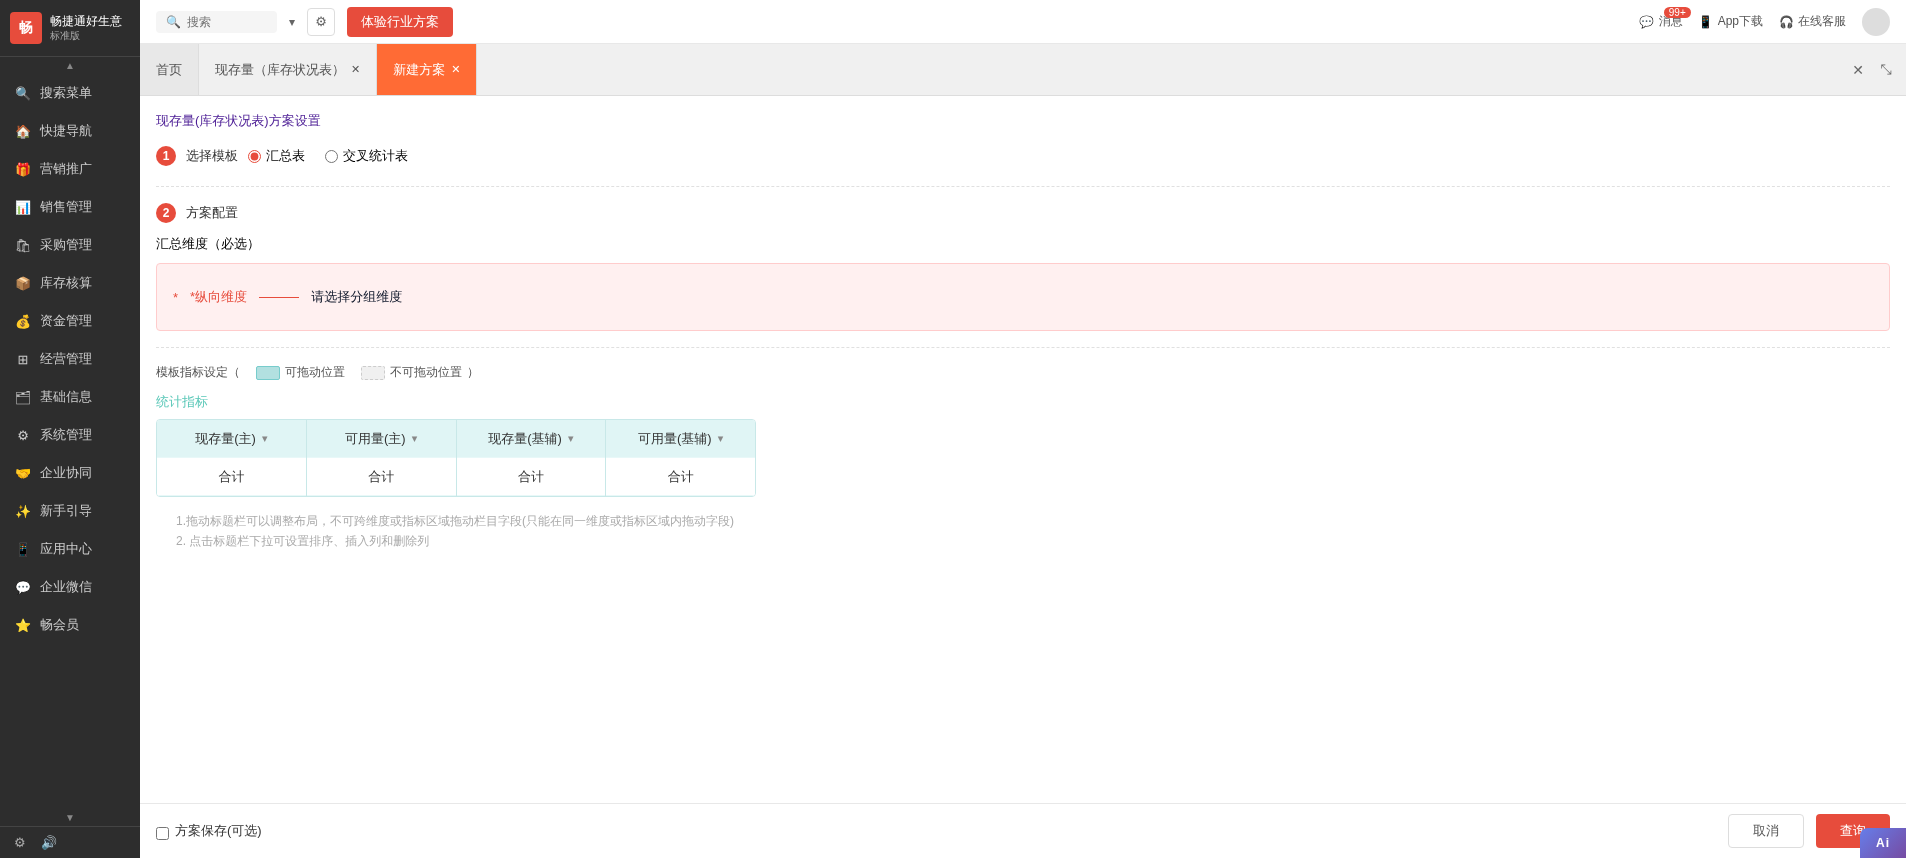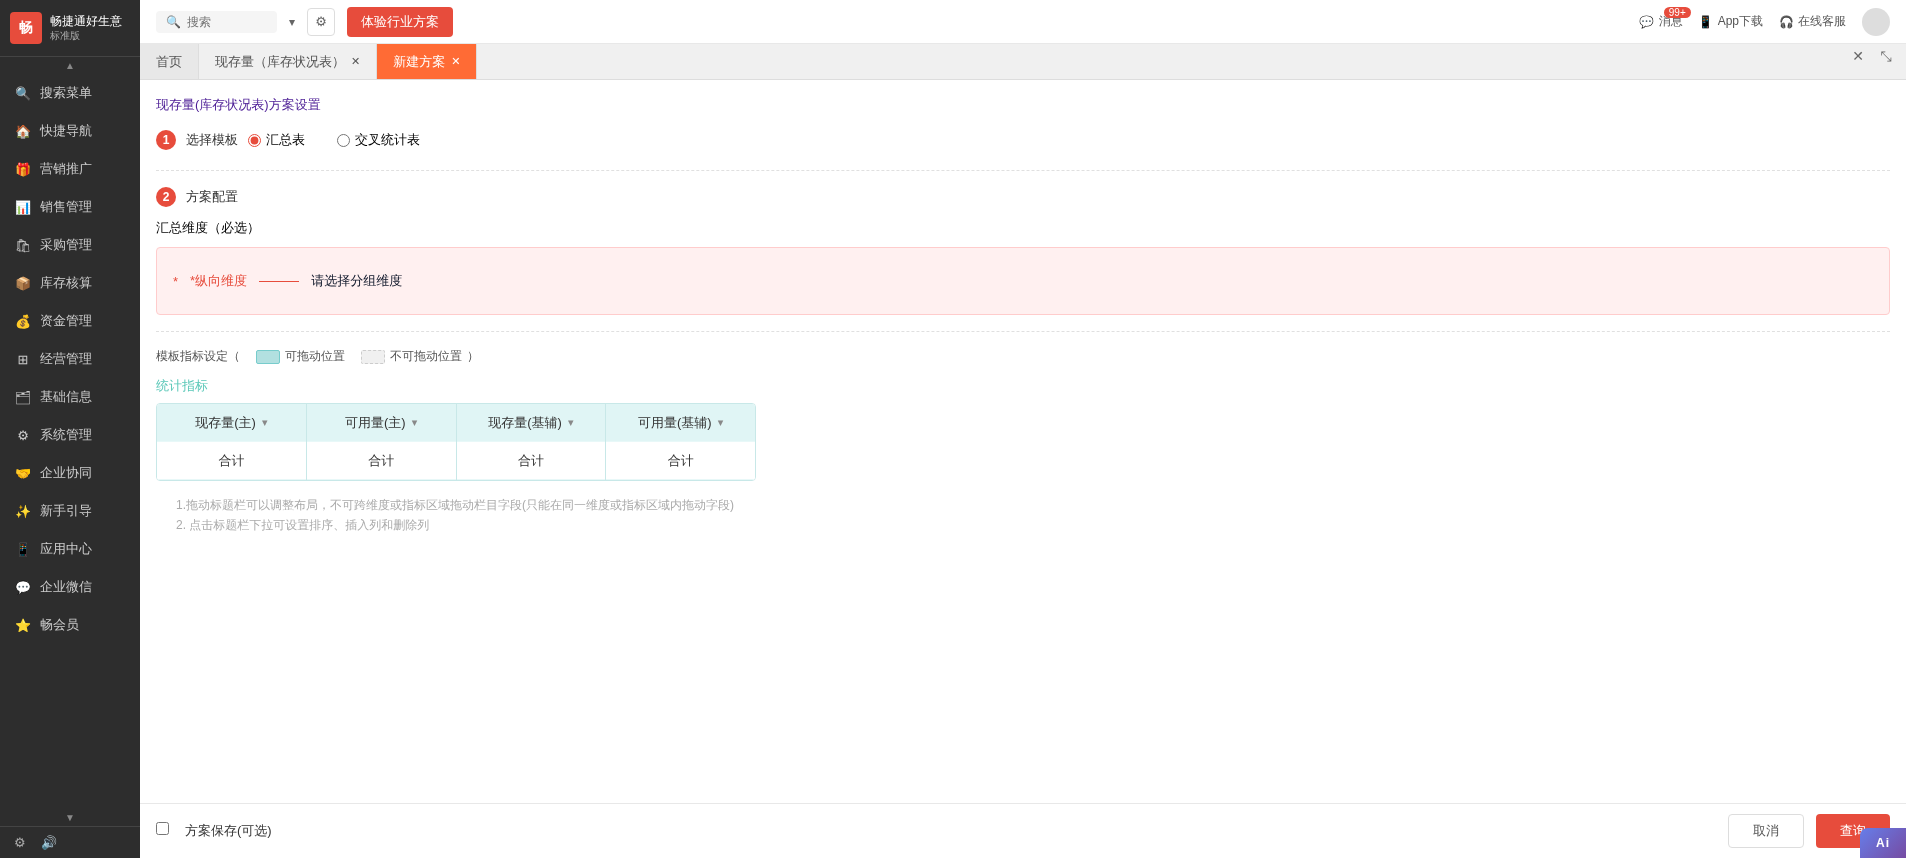--- a/index.html
+++ b/index.html
@@ -165,23 +165,23 @@
       height: 28px;
       background: #ddd;
       border-radius: 50%;
     }
 
     
     .tab-bar {
       background: #f0f0f0;
       border-bottom: 1px solid #ddd;
       display: flex;
-      align-items: flex-start;
+      align-items: center;
       padding: 0 0;
-      height: 36px;
+      height: 52px;
     }
     .tab {
       display: flex;
       align-items: center;
       padding: 0 16px;
       height: 100%;
       font-size: 13px;
       cursor: pointer;
       border-right: 1px solid #ddd;
       color: #555;
@@ -251,21 +251,21 @@
     .section-title {
       font-size: 13px;
       color: #333;
       font-weight: 500;
     }
 
     
     .radio-group {
       display: flex;
       align-items: center;
-      gap: 32px;
+      gap: 20px;
     }
     .radio-item {
       display: flex;
       align-items: center;
       gap: 5px;
       cursor: pointer;
     }
     .radio-item input[type="radio"] { cursor: pointer; accent-color: #e74c3c; }
 
     
@@ -387,22 +387,22 @@
     .footer-bar {
       display: flex;
       align-items: center;
       padding: 10px 16px;
       border-top: 1px solid #e8e8e8;
       background: #fff;
       justify-content: space-between;
     }
     .checkbox-row {
       display: flex;
-      align-items: flex-start;
-      gap: 16px;
+      align-items: flex-end;
+      gap: 6px;
       font-size: 13px;
       color: #333;
     }
     .footer-actions {
       display: flex;
       gap: 12px;
     }
     .btn-cancel {
       padding: 7px 24px;
       border: 1px solid #ddd;

